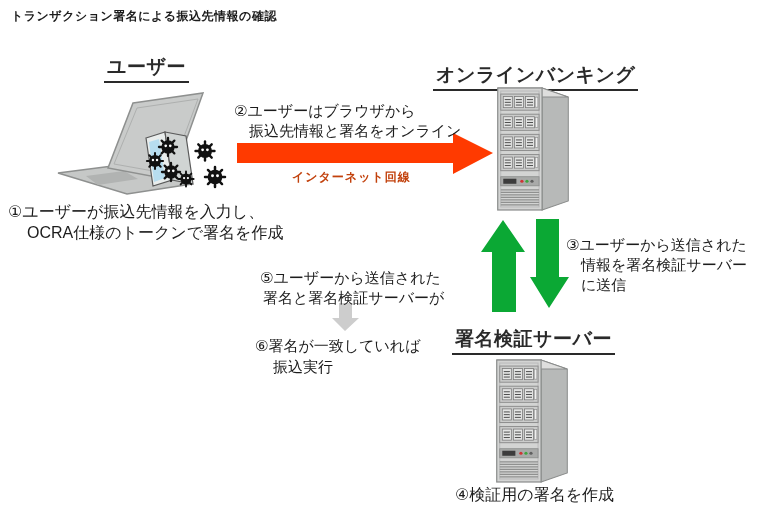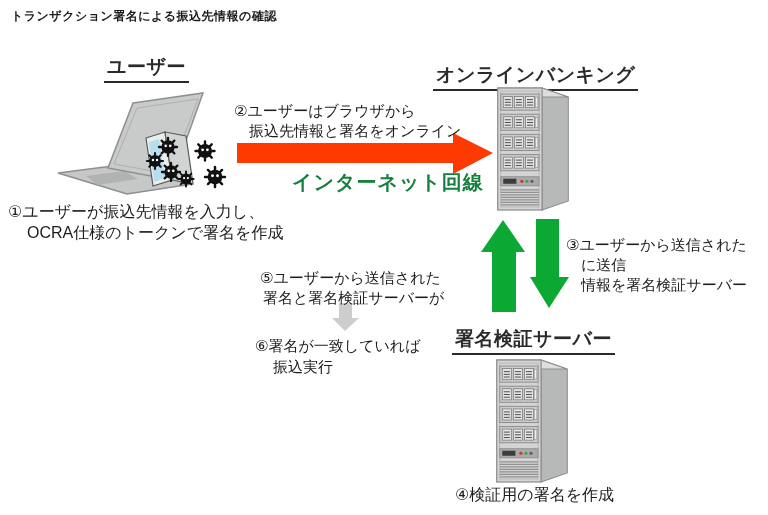--- a/index.html
+++ b/index.html
@@ -7,21 +7,21 @@
   #canvas{position:relative;width:768px;height:515px;background:#ffffff;overflow:hidden;}
   .abs{position:absolute;}
   .title{font-size:12px;font-weight:700;color:#1b1b1b;letter-spacing:.5px;}
   .node-label{font-size:19px;font-weight:700;color:#2a2a2a;border-bottom:2px solid #2a2a2a;
               padding:0 3px 1px 3px;display:inline-block;letter-spacing:.5px;}
   .step{font-size:15px;color:#1c1c1c;line-height:20px;white-space:nowrap;}
   .step .cont{padding-left:15px;}
   .step.tight .cont{padding-left:3px;}
   .step.wide{font-size:16px;line-height:21px;}
   .step.wide .cont{padding-left:19px;}
-  .net-label{font-size:20px;font-weight:700;color:#15803d;letter-spacing:1px;}
+  .net-label{font-size:12px;font-weight:700;color:#c2410c;letter-spacing:1px;}
   svg{display:block;}
 </style>
 </head>
 <body>
 
 <div id="canvas">
 
   <svg width="0" height="0" style="position:absolute" aria-hidden="true">
     <defs>
       <g id="grill">
@@ -137,22 +137,22 @@
     <div class="cont">振込先情報と署名をオンライン</div>
   </div>
 
   <div class="abs step wide" style="left:8px;top:201px;">
     <div>①ユーザーが振込先情報を入力し、</div>
     <div class="cont">OCRA仕様のトークンで署名を作成</div>
   </div>
 
   <div class="abs step" style="left:566px;top:235px;">
     <div>③ユーザーから送信された</div>
+    <div class="cont">情報を署名検証サーバー</div>
     <div class="cont">に送信</div>
-    <div class="cont">情報を署名検証サーバー</div>
   </div>
 
   <div class="abs step tight" style="left:260px;top:250px;margin-top:18px;">
     <div>⑤ユーザーから送信された</div>
     <div class="cont">署名と署名検証サーバーが</div>
   </div>
 
   <div class="abs step" style="left:255px;top:335px;line-height:21px;">
     <div>⑥署名が一致していれば</div>
     <div class="cont" style="padding-left:18px;">振込実行</div>

